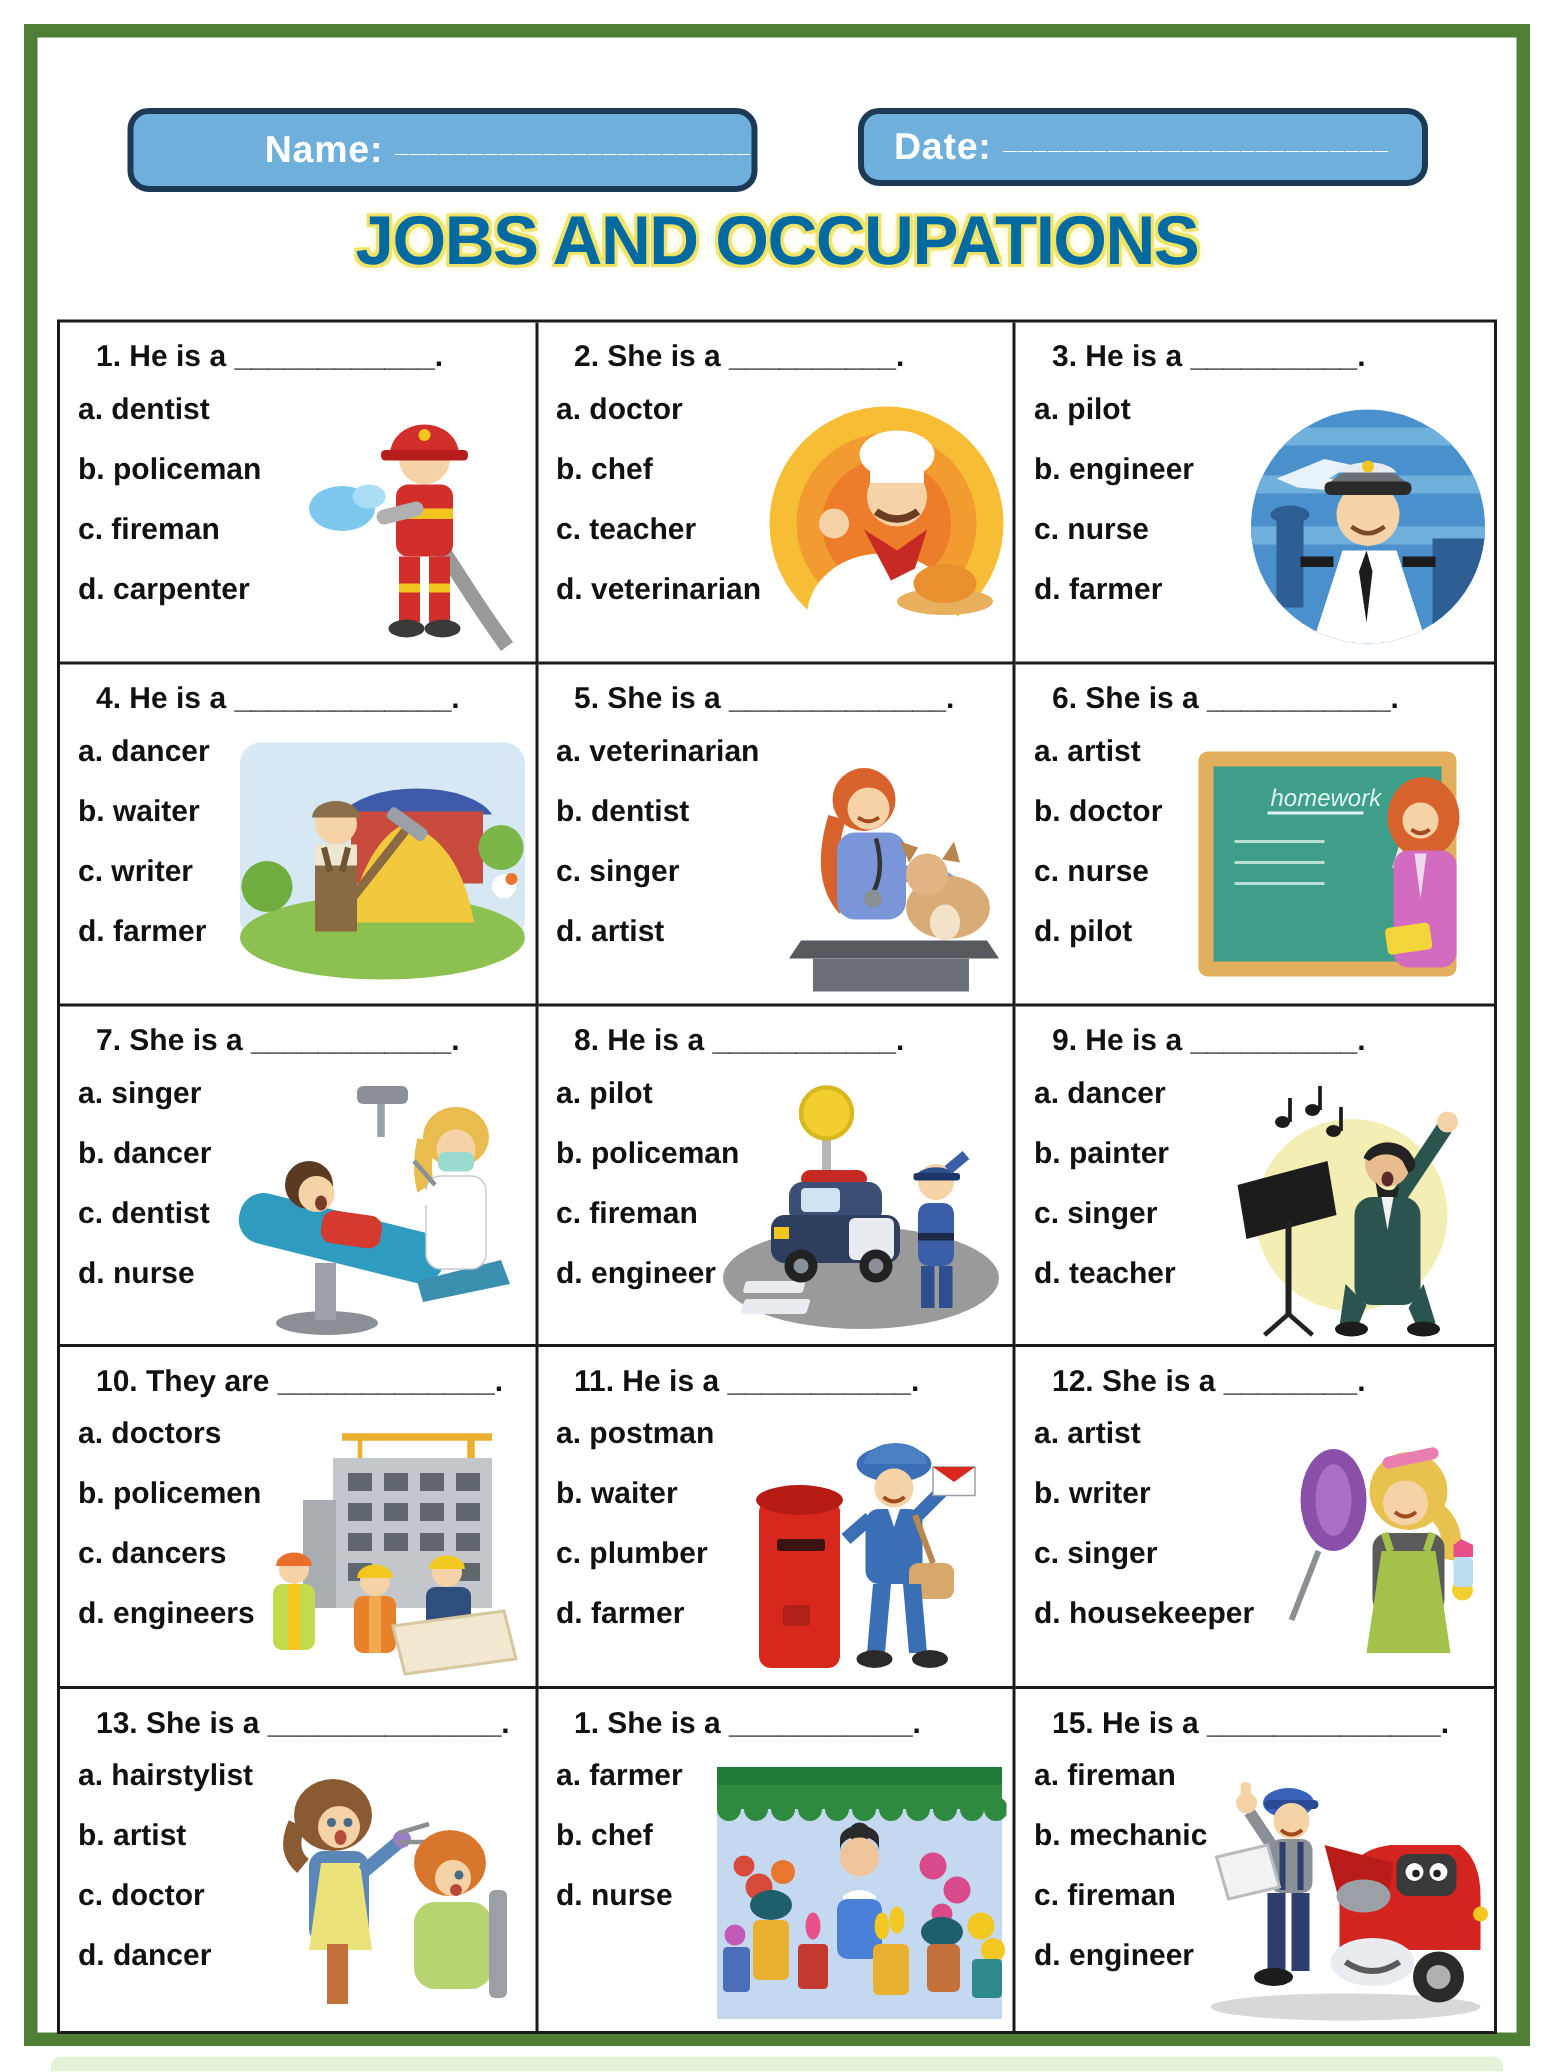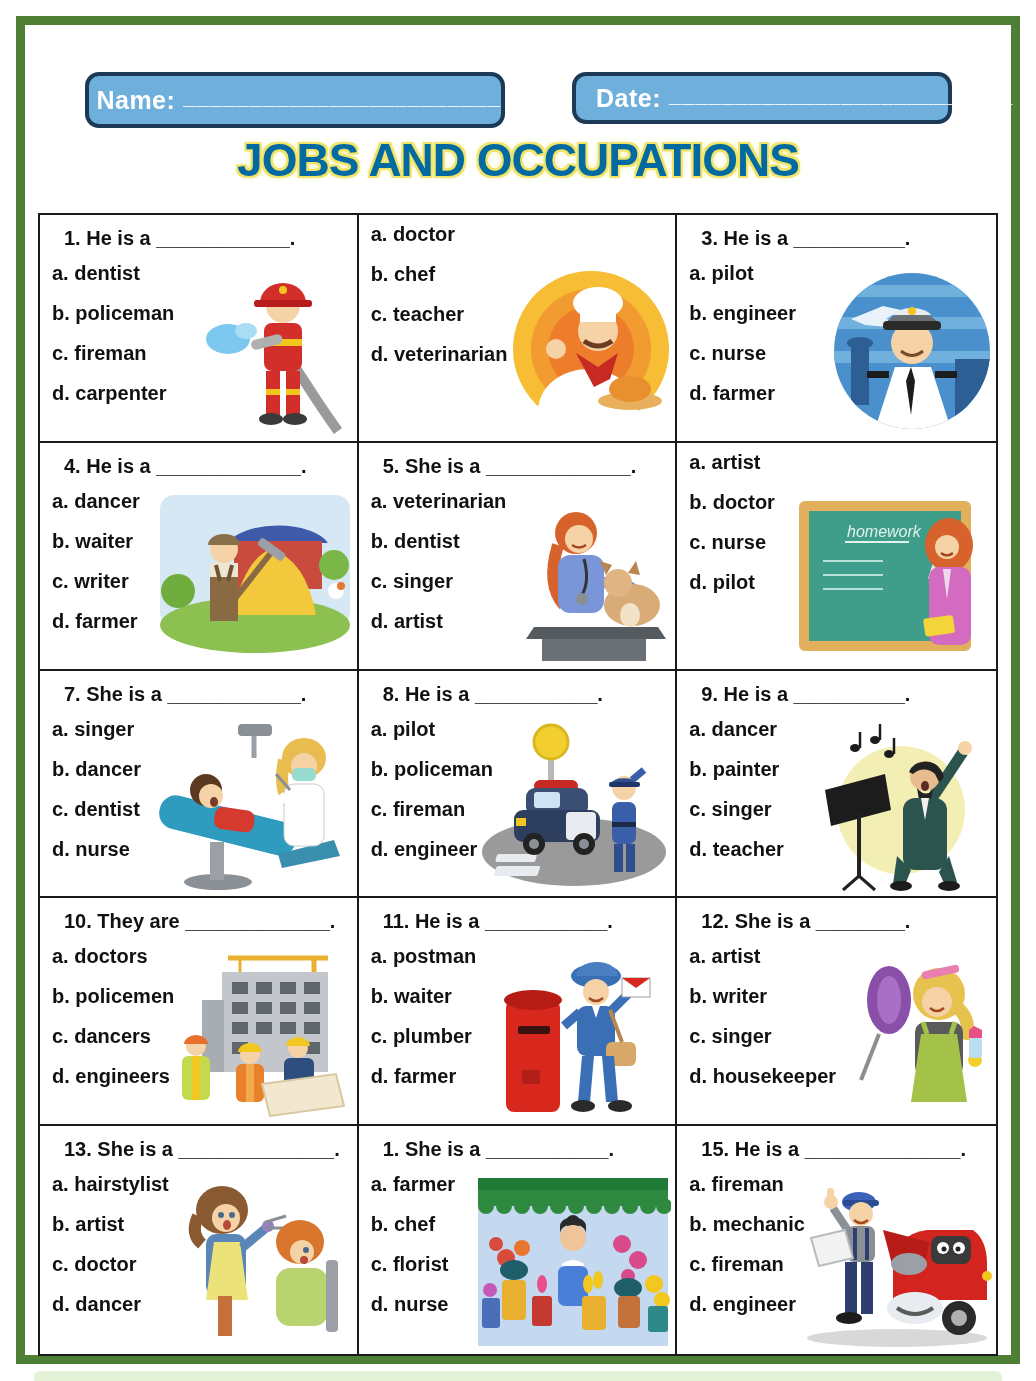--- a/index.html
+++ b/index.html
@@ -14,21 +14,21 @@
   .edge-strip{
     position:absolute;left:34px;bottom:0px;width:968px;height:10px;
     background:#e4f2d8;border-radius:6px 6px 0 0;
   }
   .idbox{
     position:absolute;top:72px;height:56px;background:#6fafdc;
     border:4px solid #1c3a55;border-radius:14px;box-sizing:border-box;
     display:flex;align-items:center;padding-left:20px;
   }
   .idbox .lbl{color:#fff;font-weight:bold;font-size:25px;letter-spacing:.5px;}
-  .idbox .blank{color:#fff;font-weight:bold;font-size:22px;margin-left:8px;letter-spacing:1px;padding-bottom:6px;}
+  .idbox .blank{color:#fff;font-weight:bold;font-size:16px;margin-left:8px;letter-spacing:1px;padding-bottom:6px;}
   .namebox{left:85px;width:420px;justify-content:flex-end;}
   .datebox{left:572px;width:380px;height:52px;}
   .title{
     position:absolute;top:133px;left:0;width:100%;text-align:center;
     font-size:46px;font-weight:800;letter-spacing:-1px;color:#0369a1;
     text-shadow:-2px -2px 0 #f0e468, 2px -2px 0 #f0e468, -2px 2px 0 #f0e468,
                  2px 2px 0 #f0e468, 0 0 7px #f2e87e;
   }
   .quiz{
     position:absolute;left:38px;top:213px;width:960px;height:1143px;
@@ -88,20 +88,21 @@
         <rect x="98" y="112" width="14" height="44" fill="#d32f2a"></rect>
         <rect x="78" y="130" width="14" height="6" fill="#f3c61f"></rect>
         <rect x="98" y="130" width="14" height="6" fill="#f3c61f"></rect>
         <ellipse cx="83" cy="160" rx="12" ry="6" fill="#3a3a3a"></ellipse>
         <ellipse cx="107" cy="160" rx="12" ry="6" fill="#3a3a3a"></ellipse>
       </svg>
     </div>
   </div>
 
   <div class="cell">
+    <div class="stem">2. She is a __________.</div>
     <div class="opt">a. doctor</div>
     <div class="opt">b. chef</div>
     <div class="opt">c. teacher</div>
     <div class="opt">d. veterinarian</div>
     <div class="art">
       <svg viewBox="0 0 165 178" aria-hidden="true">
         <circle cx="85" cy="90" r="78" fill="#f6bd35"></circle>
         <circle cx="85" cy="90" r="60" fill="#f29b30"></circle>
         <circle cx="85" cy="90" r="43" fill="#ed7d2b"></circle>
         <ellipse cx="82" cy="152" rx="50" ry="42" fill="#ffffff"></ellipse>
@@ -204,20 +205,21 @@
         <path d="M100 88 l-6 -14 l12 4 z" fill="#b8854e"></path>
         <path d="M122 86 l8 -12 l4 14 z" fill="#b8854e"></path>
         <ellipse cx="124" cy="128" rx="10" ry="12" fill="#f2e3c8"></ellipse>
         <polygon points="28,140 152,140 160,152 20,152" fill="#555a5f"></polygon>
         <rect x="36" y="152" width="104" height="22" fill="#6a7076"></rect>
       </svg>
     </div>
   </div>
 
   <div class="cell">
+    <div class="stem">6. She is a ___________.</div>
     <div class="opt">a. artist</div>
     <div class="opt">b. doctor</div>
     <div class="opt">c. nurse</div>
     <div class="opt">d. pilot</div>
     <div class="art wide">
       <svg viewBox="0 0 195 178" aria-hidden="true">
         <rect x="2" y="14" width="172" height="150" rx="6" fill="#e2b05c"></rect>
         <rect x="12" y="24" width="152" height="130" fill="#3e9e8a"></rect>
         <text x="50" y="50" font-size="16" font-style="italic" fill="#dff2ec">homework</text>
         <line x1="48" y1="55" x2="112" y2="55" stroke="#dff2ec" stroke-width="2"></line>
@@ -467,21 +469,20 @@
         <rect x="168" y="88" width="12" height="72" rx="4" fill="#9aa0a6"></rect>
         <rect x="60" y="124" width="14" height="40" fill="#c4703a"></rect>
       </svg>
     </div>
   </div>
 
   <div class="cell">
     <div class="stem">1. She is a ___________.</div>
     <div class="opt">a. farmer</div>
     <div class="opt">b. chef</div>
-    <div class="opt">c. florist</div>
     <div class="opt">d. nurse</div>
     <div class="art wide">
       <svg viewBox="0 0 195 178" aria-hidden="true">
         <rect x="2" y="14" width="190" height="160" fill="#c4d8ef"></rect>
         <rect x="2" y="6" width="190" height="14" fill="#1f7a35"></rect>
         <rect x="2" y="18" width="190" height="16" fill="#2e8a3e"></rect>
         <g fill="#2e8a3e">
           <circle cx="10" cy="34" r="8"></circle>
             <circle cx="28" cy="34" r="8"></circle>
             <circle cx="46" cy="34" r="8"></circle>

